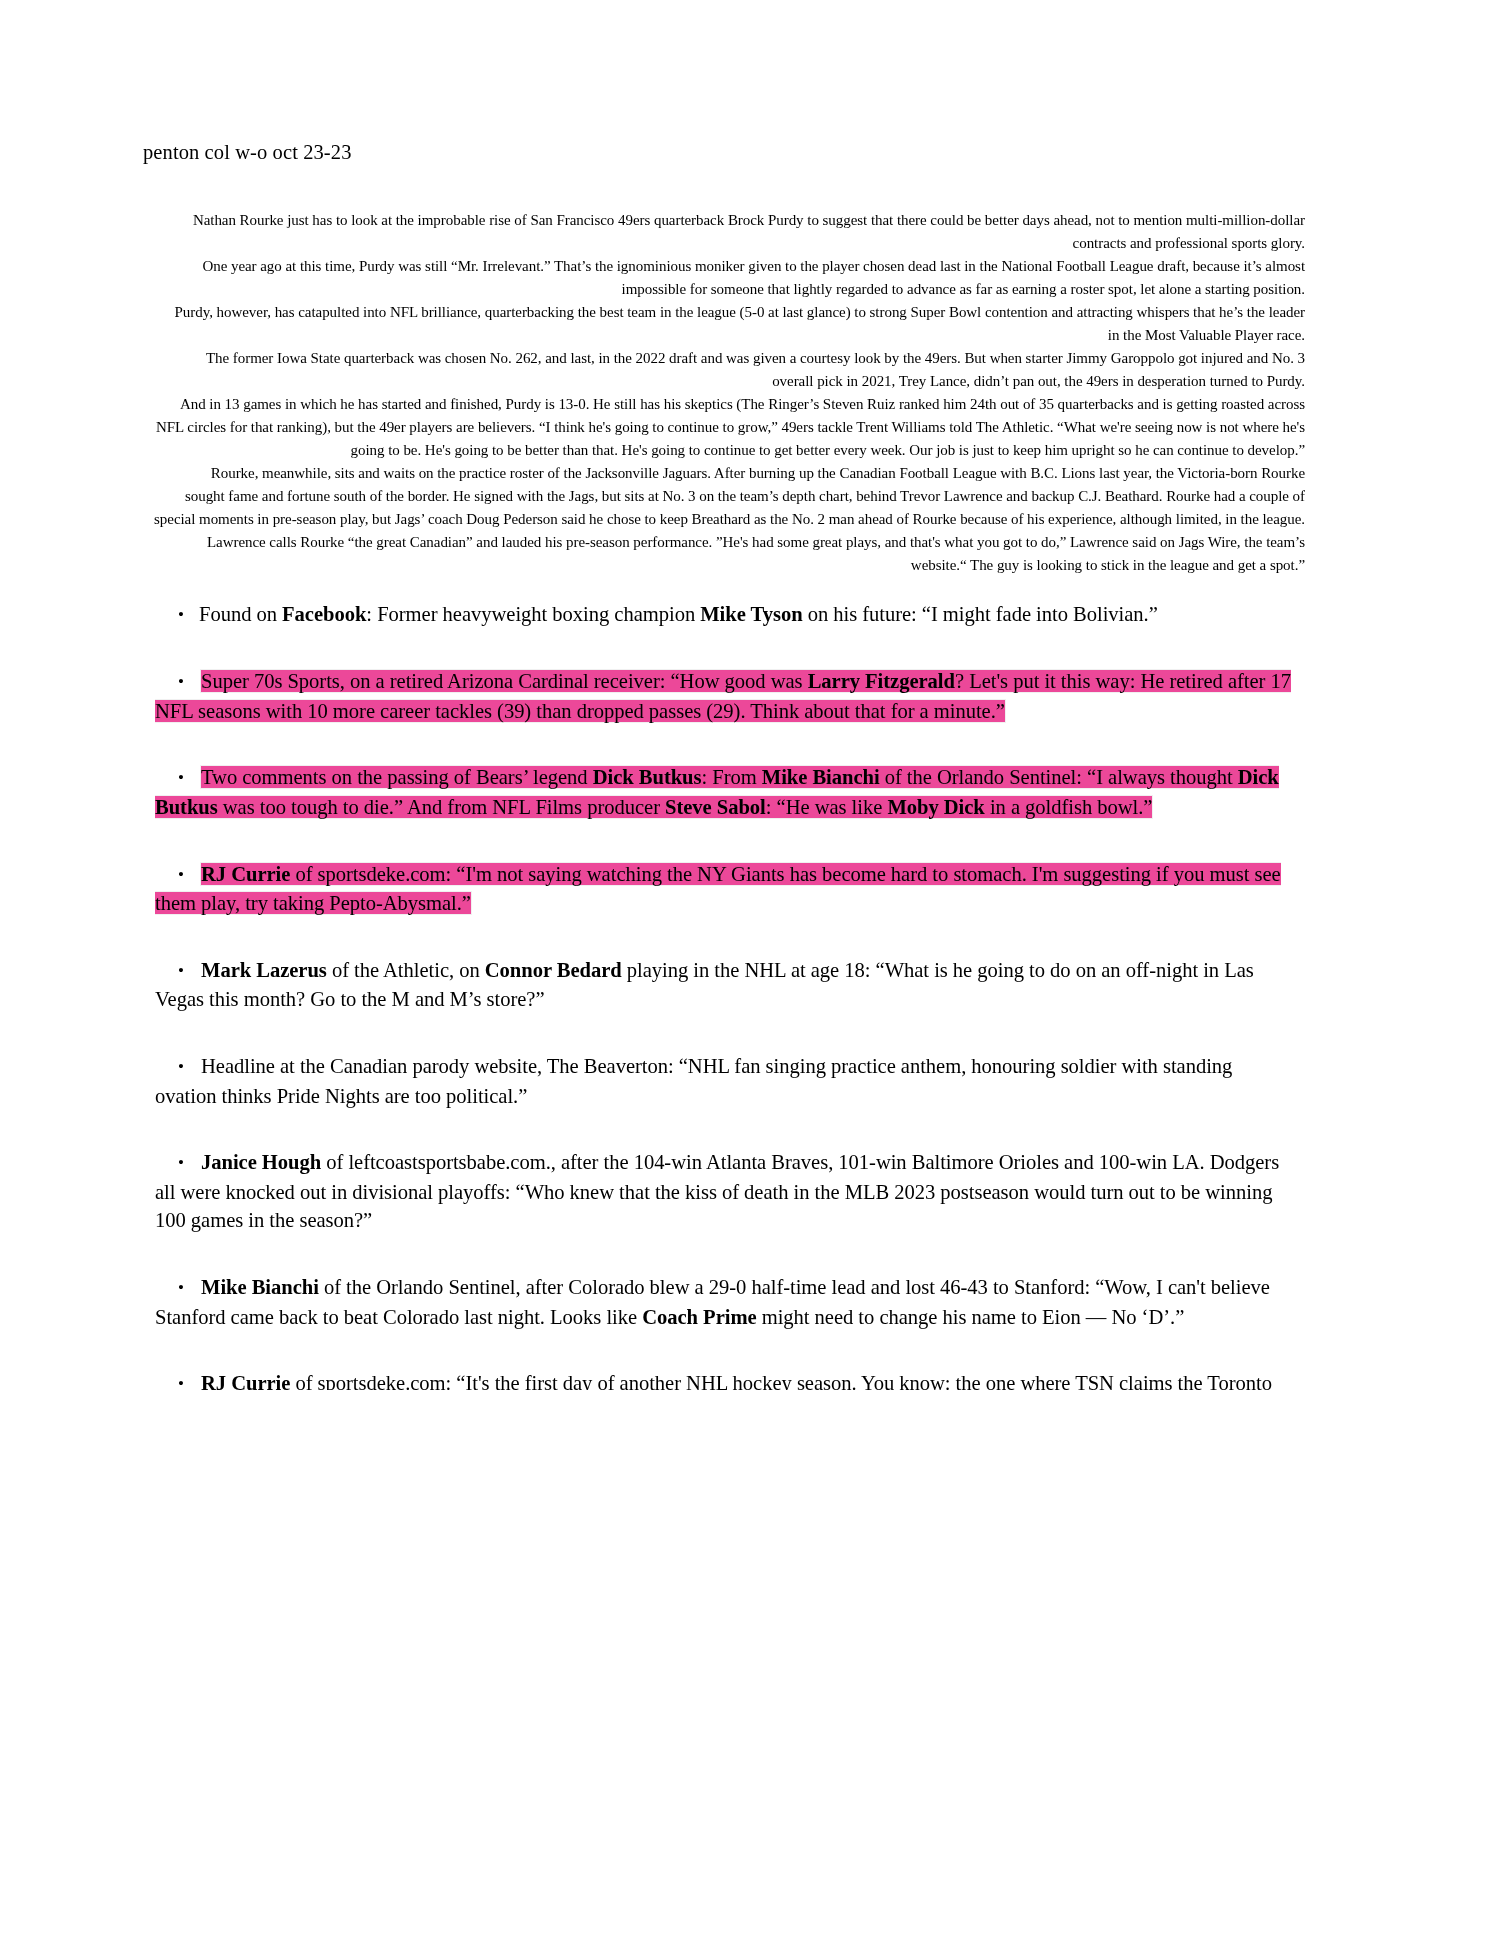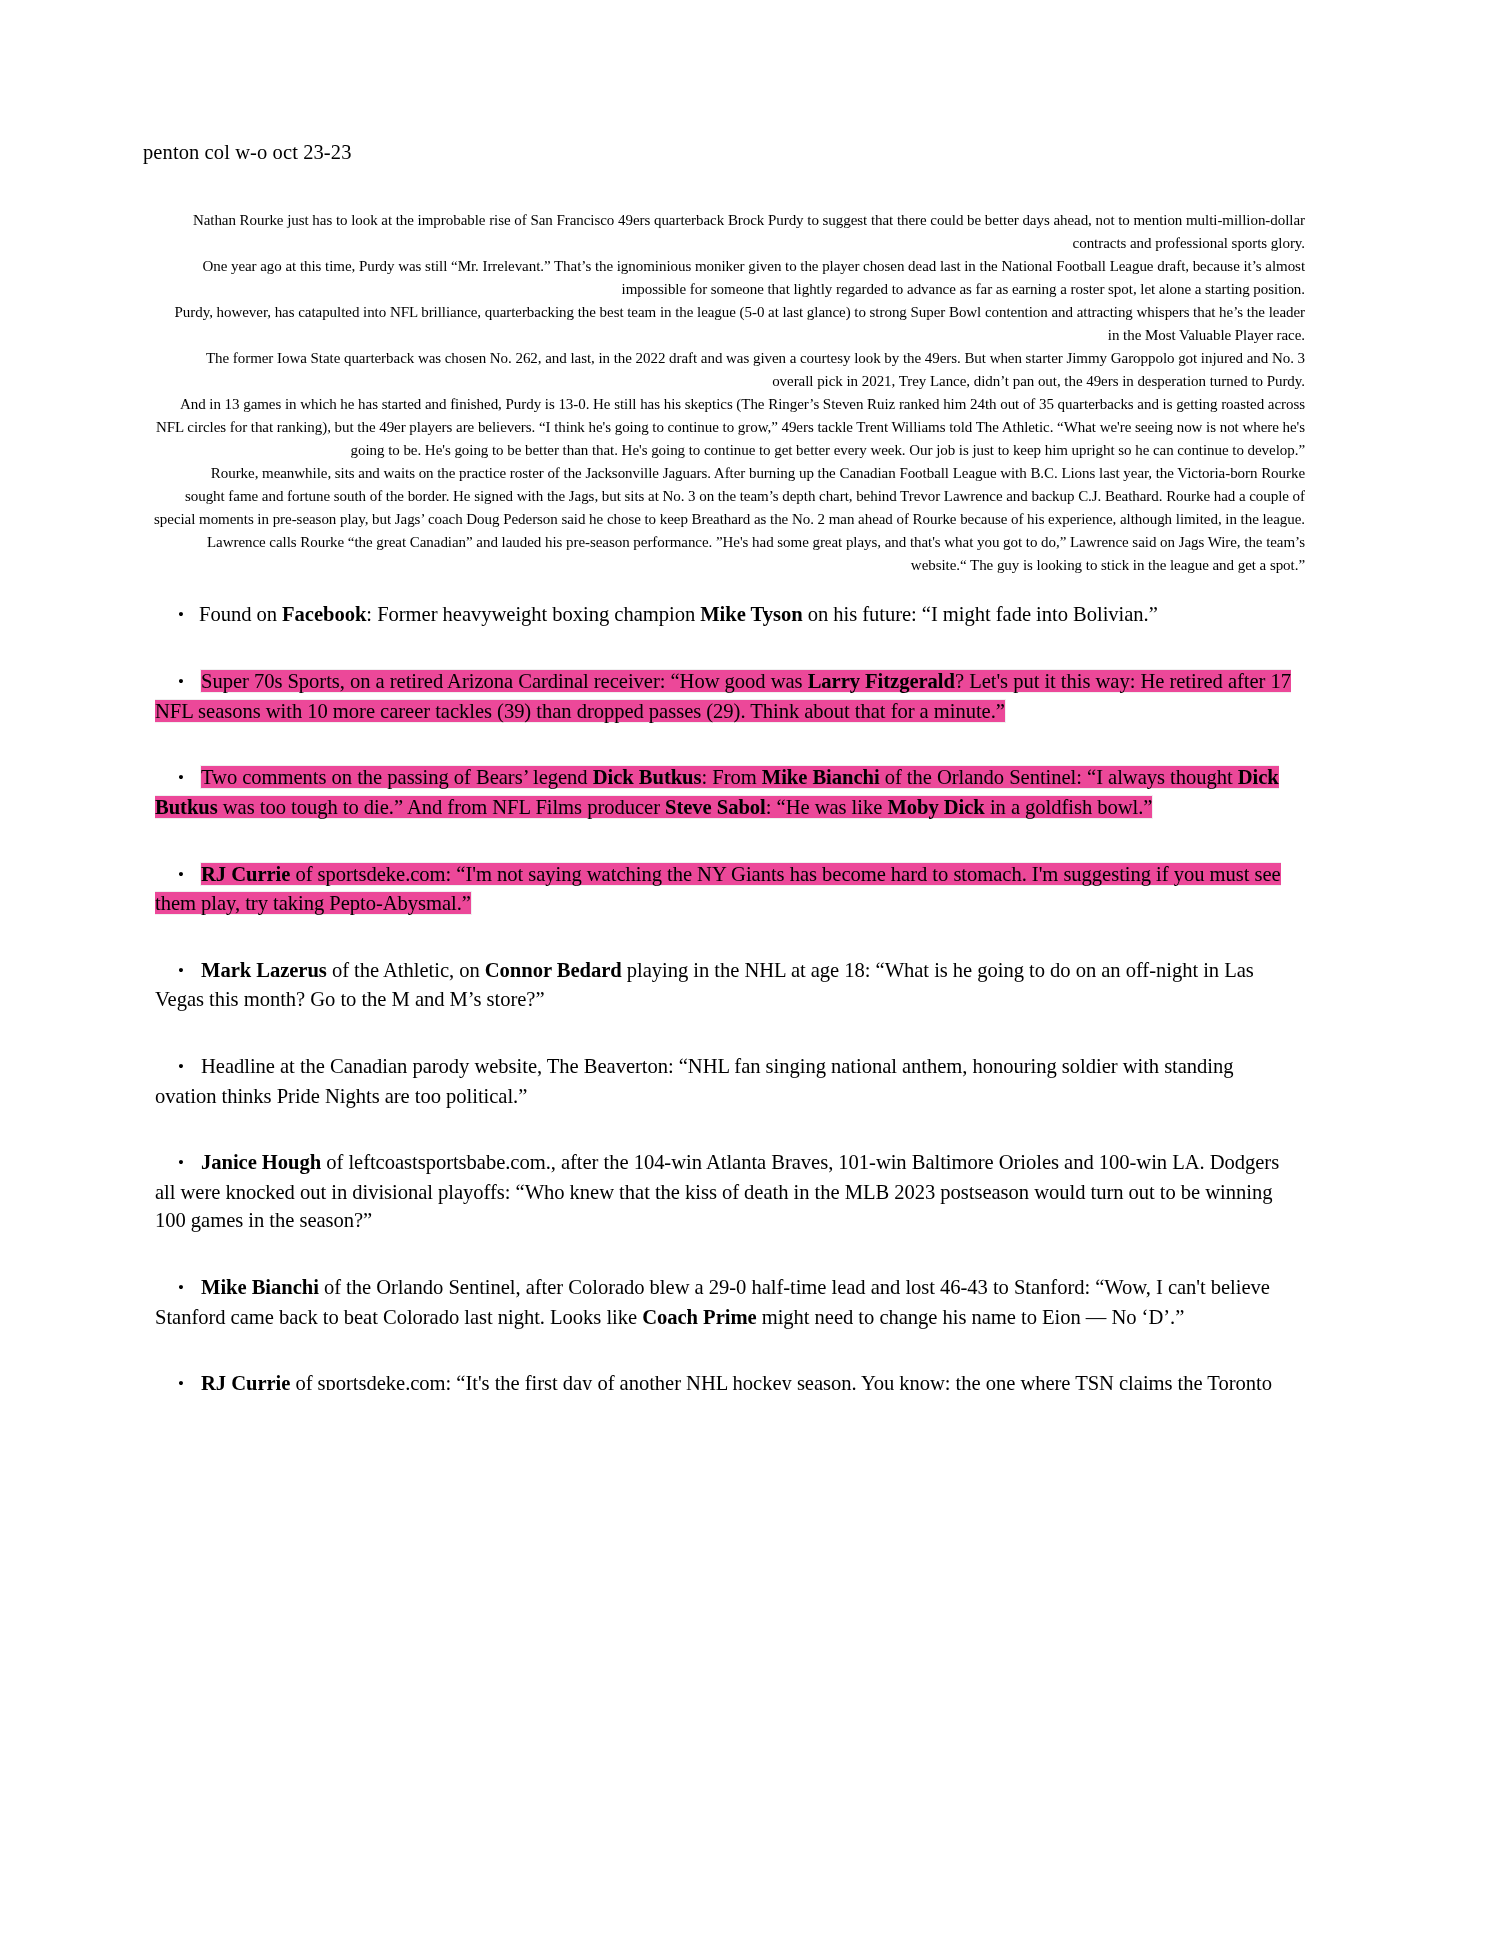--- a/index.html
+++ b/index.html
@@ -96,21 +96,21 @@
         <p class="bullet tight"><span class="bul">•</span><span><span>Found on </span><b>Facebook</b><span>: Former heavyweight boxing champion </span><b>Mike Tyson</b><span> on his future: “I might fade into Bolivian.”</span></span></p>
         <div class="spacer-md"></div>
         <p class="bullet"><span class="bul">•</span><span class="hl"><span>Super 70s Sports, on a retired Arizona Cardinal receiver: “How good was </span><b>Larry Fitzgerald</b><span>? Let's put it this way: He retired after 17 NFL seasons with 10 more career tackles (39) than dropped passes (29). Think about that for a minute.”</span></span></p>
         <div class="spacer-md"></div>
         <p class="bullet"><span class="bul">•</span><span class="hl"><span>Two comments on the passing of Bears’ legend </span><b>Dick Butkus</b><span>: From </span><b>Mike Bianchi</b><span> of the Orlando Sentinel: “I always thought </span><b>Dick Butkus</b><span> was too tough to die.” And from NFL Films producer </span><b>Steve Sabol</b><span>: “He was like </span><b>Moby Dick</b><span> in a goldfish bowl.”</span></span></p>
         <div class="spacer-md"></div>
         <p class="bullet"><span class="bul">•</span><span class="hl"><b>RJ Currie</b><span> of sportsdeke.com: “I'm not saying watching the NY Giants has become hard to stomach. I'm suggesting if you must see them play, try taking Pepto-Abysmal.”</span></span></p>
         <div class="spacer-md"></div>
         <p class="bullet"><span class="bul">•</span><span><b>Mark Lazerus</b><span> of the Athletic, on </span><b>Connor Bedard</b><span> playing in the NHL at age 18: “What is he going to do on an off-night in Las Vegas this month?  Go to the M and M’s store?”</span></span></p>
         <div class="spacer-md"></div>
-        <p class="bullet"><span class="bul">•</span><span><span>Headline at the Canadian parody website, The Beaverton: “NHL fan singing national anthem, honouring soldier with standing ovation thinks Pride Nights are too political.”</span></span></p>
+        <p class="bullet"><span class="bul">•</span><span><span>Headline at the Canadian parody website, The Beaverton: “NHL fan singing practice anthem, honouring soldier with standing ovation thinks Pride Nights are too political.”</span></span></p>
         <div class="spacer-md"></div>
         <p class="bullet"><span class="bul">•</span><span><b>Janice Hough</b><span> of leftcoastsportsbabe.com., after the 104-win Atlanta Braves, 101-win Baltimore Orioles and 100-win LA. Dodgers all were knocked out in divisional playoffs: “Who knew that the kiss of death in the MLB 2023 postseason would turn out to be winning 100 games in the season?”</span></span></p>
         <div class="spacer-md"></div>
         <p class="bullet"><span class="bul">•</span><span><b>Mike Bianchi</b><span> of the Orlando Sentinel, after Colorado blew a 29-0 half-time lead and lost 46-43 to Stanford: “Wow, I can't believe Stanford came back to beat Colorado last night. Looks like </span><b>Coach Prime</b><span> might need to change his name to Eion — No ‘D’.”</span></span></p>
         <div class="spacer-md"></div>
         <p class="bullet"><span class="bul">•</span><span><b>RJ Currie</b><span> of sportsdeke.com: “It's the first day of another NHL hockey season. You know: the one where TSN claims the Toronto Maple Leafs are the favourite to win the next Stanley Cup.”</span></span></p>
         <div class="spacer-md"></div>
         <p class="bullet"><span class="bul">•</span><span><span>Headline at fark.com: “Turns out </span><b>Bill Belichick</b><span> and </span><b>Sean Payton</b><span> aren’t dead good coaches without Hall of Fame QBs”</span></span></p>
       </div>
   </div>

